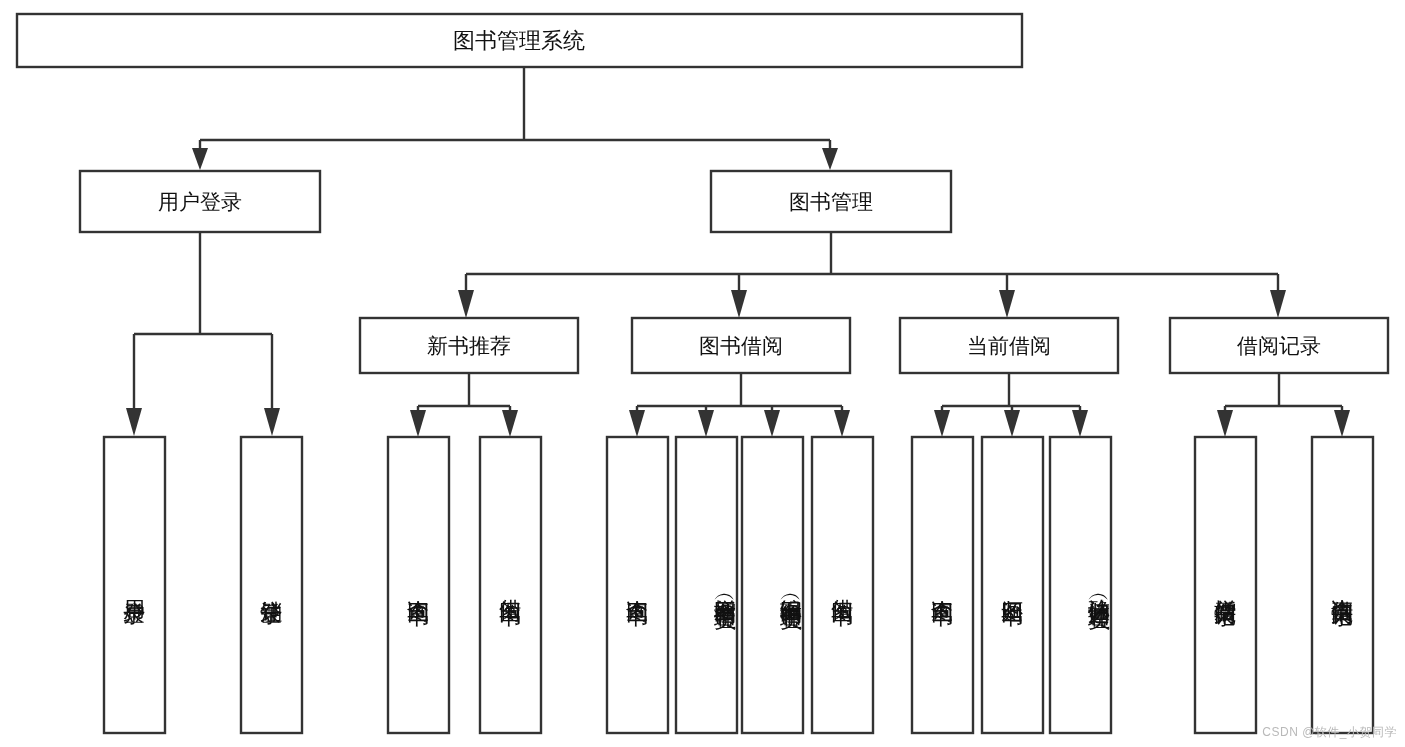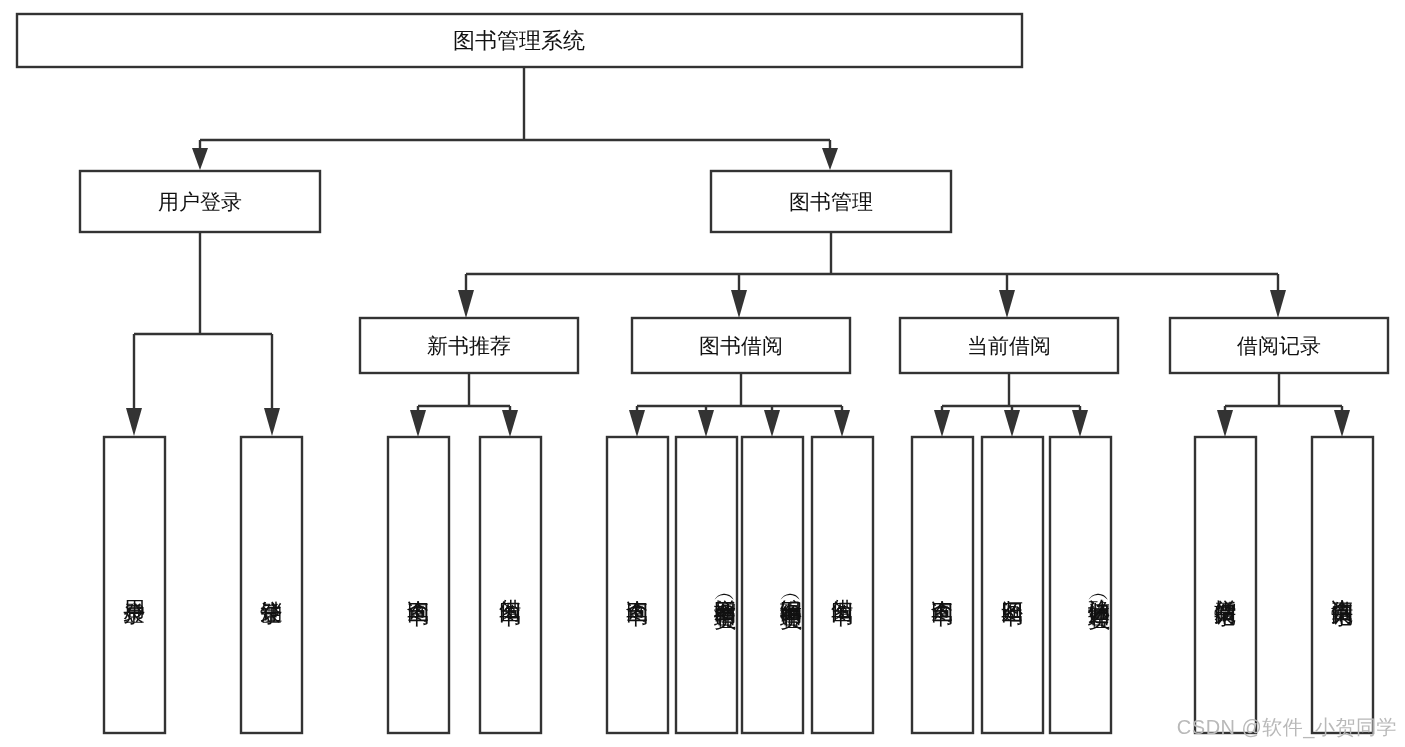--- a/index.html
+++ b/index.html
@@ -66,21 +66,21 @@
     letter-spacing: 1.5px;
     color: #111111;
     white-space: nowrap;
     pointer-events: none;
   }
   .watermark {
     position: absolute;
     right: 8px;
     bottom: 6px;
     font-family: "Liberation Sans", "DejaVu Sans", sans-serif;
-    font-size: 20px;
+    font-size: 12px;
     color: #b9b9b9;
     letter-spacing: 0.5px;
     white-space: nowrap;
   }
 </style>
 </head>
 <body>
 
 <div id="diagram-root">
 

